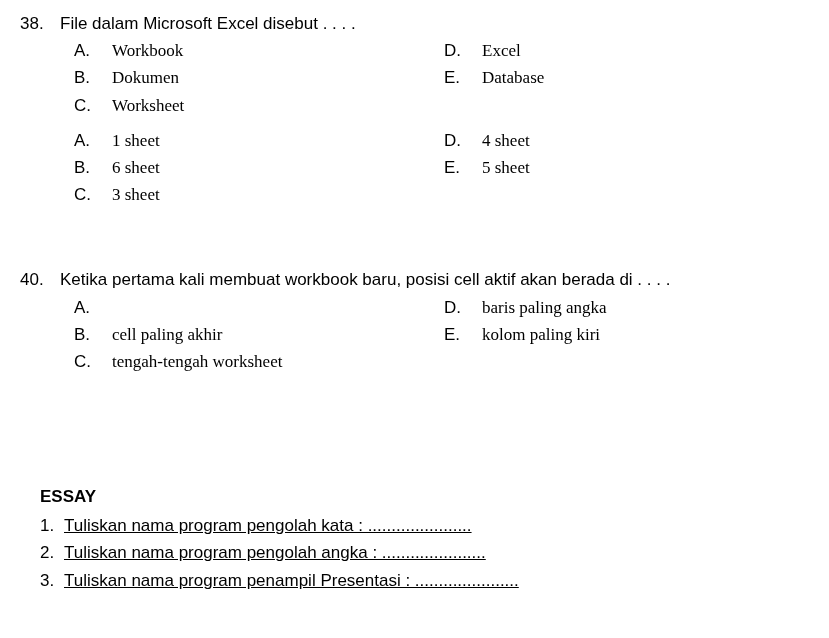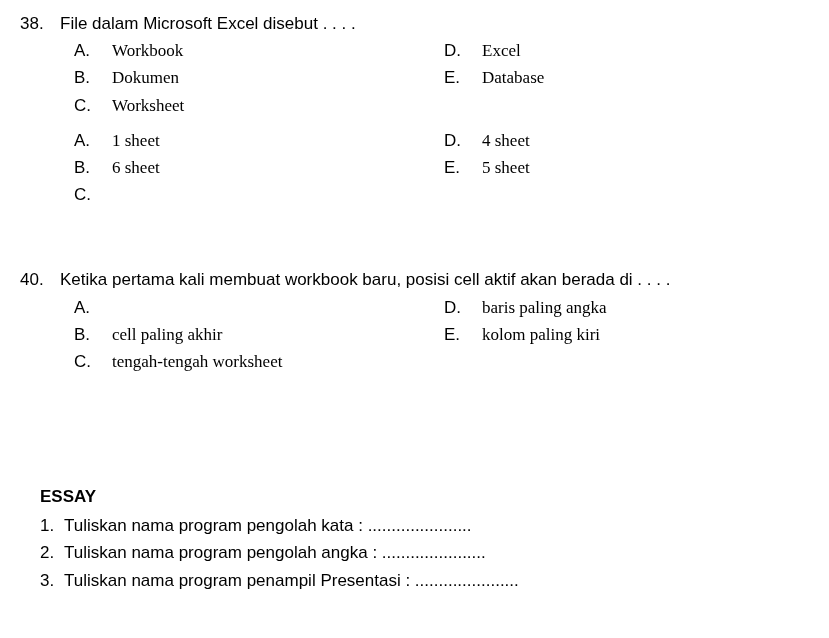--- a/index.html
+++ b/index.html
@@ -69,20 +69,21 @@
     }
     .essay-item {
       display: flex;
     }
     .essay-num {
       width: 24px;
       flex-shrink: 0;
     }
     .essay-text {
       flex: 1;
+      text-decoration: underline;
     }
   </style>
 </head>
 <body>
 
 <div class="question-block">
   <div class="question-row">
     <div class="q-number">38.</div>
     <div class="q-text">File dalam Microsoft Excel disebut . . . .</div>
   </div>
@@ -120,20 +121,21 @@
       <div class="option-row">
         <div class="opt-letter">A.</div>
         <div class="opt-text">1 sheet</div>
       </div>
       <div class="option-row">
         <div class="opt-letter">B.</div>
         <div class="opt-text">6 sheet</div>
       </div>
       <div class="option-row">
         <div class="opt-letter">C.</div>
+        <div class="opt-text">3 sheet</div>
       </div>
     </div>
     <div class="options-col">
       <div class="option-row">
         <div class="opt-letter">D.</div>
         <div class="opt-text">4 sheet</div>
       </div>
       <div class="option-row">
         <div class="opt-letter">E.</div>
         <div class="opt-text">5 sheet</div>

